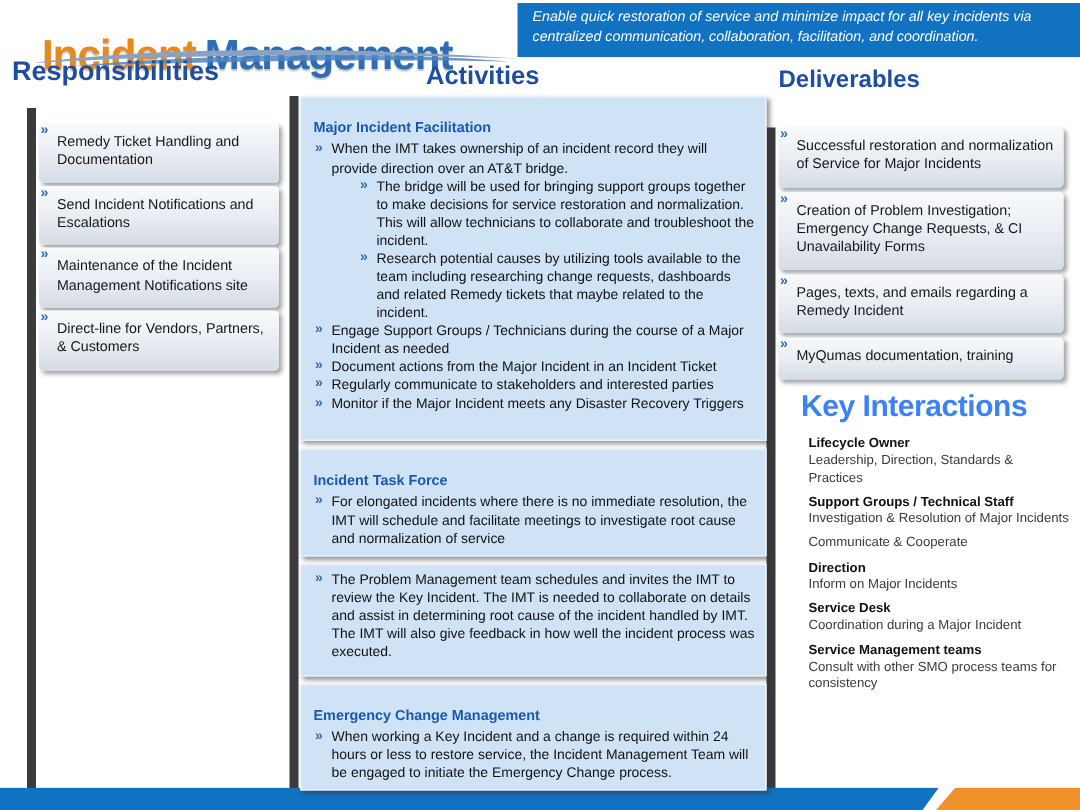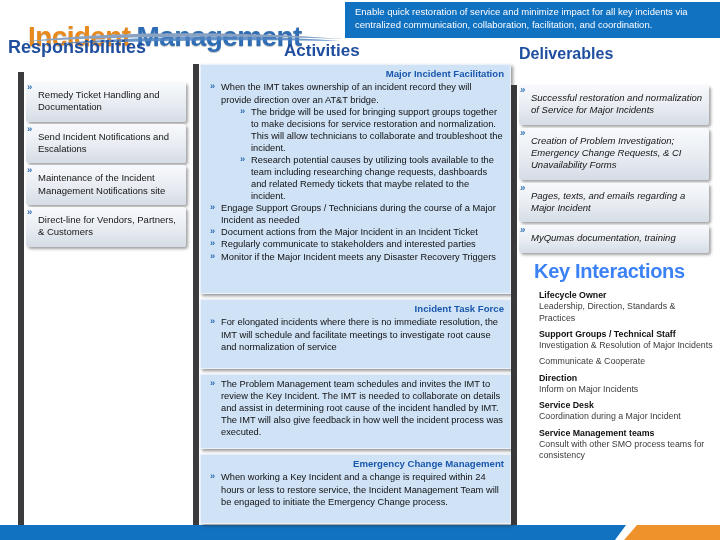--- a/index.html
+++ b/index.html
@@ -17,39 +17,39 @@
     text-shadow:0 1px 1px rgba(0,0,0,0.25);
   }
   .logo .w1 { color:#E8891C; }
   .logo .w2 { color:#2E6DB4; margin-left:6px; }
   .swoosh { position:absolute; left:18px; top:31px; width:330px; height:16px; }
 
   .mission {
     position:absolute; left:345px; top:2px; width:375px; height:36px;
     background:#1172C1; color:#FDFDFF;
     font-size:9.5px; line-height:1.35;
-    padding:4px 8px 0 10px; box-sizing:border-box;
+    padding:4px 8px 0 10px; box-sizing:border-box;font-style:italic;
   }
 
   
   .col-heading { position:absolute; font-weight:bold; color:#1F4E9F;text-align:center; }
   #h-resp { left:8px;   top:37px; font-size:18px; }
   #h-act  { left:284px; top:41px; font-size:17px; }
   #h-del  { left:519px; top:45px; font-size:16px; }
 
   
   .spine { position:absolute; width:6px; background:#3B3B3D; z-index:1; }
   #spine-l { left:18px;  top:72px; height:454px; }
   #spine-m { left:193px; top:64px; height:462px; }
   #spine-r { left:511px; top:85px; height:441px; }
 
   
   .stack { position:absolute; display:flex; flex-direction:column; z-index:2; }
   #resp-col { left:26px;  top:82px; width:160px; gap:2px; }
-  #del-col  { left:519px; top:85px; width:190px; gap:3px;font-style:italic; }
+  #del-col  { left:519px; top:85px; width:190px; gap:3px; }
   .gbox {
     background:linear-gradient(180deg,#f8fafc 0%,#e8ecf2 55%,#d5dce5 100%);
     border-radius:3px;
     box-shadow:2px 2px 3px rgba(50,50,55,0.45);
     padding:7px 6px 8px 8px;
     font-size:9.5px; line-height:1.3; color:#161616;
   }
   .b { position:relative; padding-left:12px; }
   .b::before {
     content:"\00BB"; position:absolute; left:1px; top:-1px;
@@ -58,21 +58,21 @@
 
   
   #act-col { left:200px; top:64px; width:311px; gap:5px; z-index:3; }
   .abox {
     background:#CFE2F6;
     border:1px solid #EAF1F8;
     box-shadow:2px 2px 3px rgba(50,50,55,0.5);
     padding:3px 6px 5px 6px; box-sizing:border-box;
     font-size:9.3px; line-height:1.3; color:#111;
   }
-  .abox .atitle { color:#1A58AD; font-weight:bold; font-size:9.6px; margin:0 0 1px 2px;text-align:right; }
+  .abox .atitle { color:#1A58AD; font-weight:bold; font-size:9.6px; margin:12px 0 1px 2px; }
   .abox .lvl1 { margin-left:2px; }
   .abox .lvl2 { margin-left:32px; }
   #abox-0 { min-height:230px; }
   #abox-1 { min-height:70px; }
   #abox-2 { min-height:75px; }
   #abox-3 { min-height:70px; }
 
   
   .ki { position:absolute; left:534px; top:260px; width:180px; z-index:2; }
   .ki-heading { font-size:20px; font-weight:bold; color:#3b82f6; margin-bottom:7px; letter-spacing:-0.3px; }
@@ -144,21 +144,21 @@
   <div class="abox" id="abox-3">
     <div class="atitle">Emergency Change Management</div>
     <div class="b lvl1">When working a Key Incident and a change is required within 24 hours or less to restore service, the Incident Management Team will be engaged to initiate the Emergency Change process.</div>
   </div>
 
 </div>
 
 <div class="stack" id="del-col">
   <div class="gbox b">Successful restoration and normalization of Service for Major Incidents</div>
   <div class="gbox b">Creation of Problem Investigation; Emergency Change Requests, &amp; CI Unavailability Forms</div>
-  <div class="gbox b">Pages, texts, and emails regarding a Major Incident</div>
+  <div class="gbox b">Pages, texts, and emails regarding a Remedy Incident</div>
   <div class="gbox b">MyQumas documentation, training</div>
 </div>
 
 <div class="ki">
   <div class="ki-heading">Key Interactions</div>
 
   <div class="ki-entry">
     <div class="ki-role">Lifecycle Owner</div>
     <div class="ki-desc">Leadership, Direction, Standards &amp; Practices</div>
   </div>

